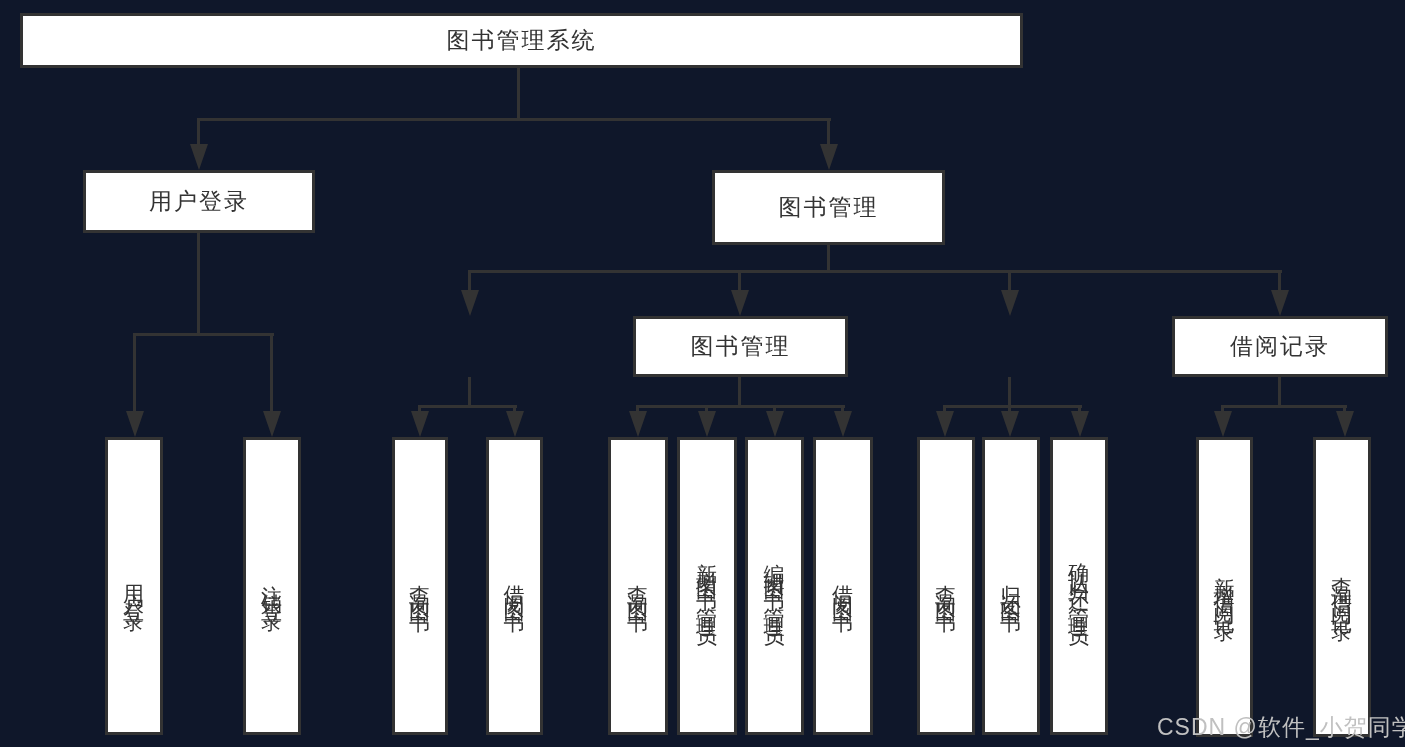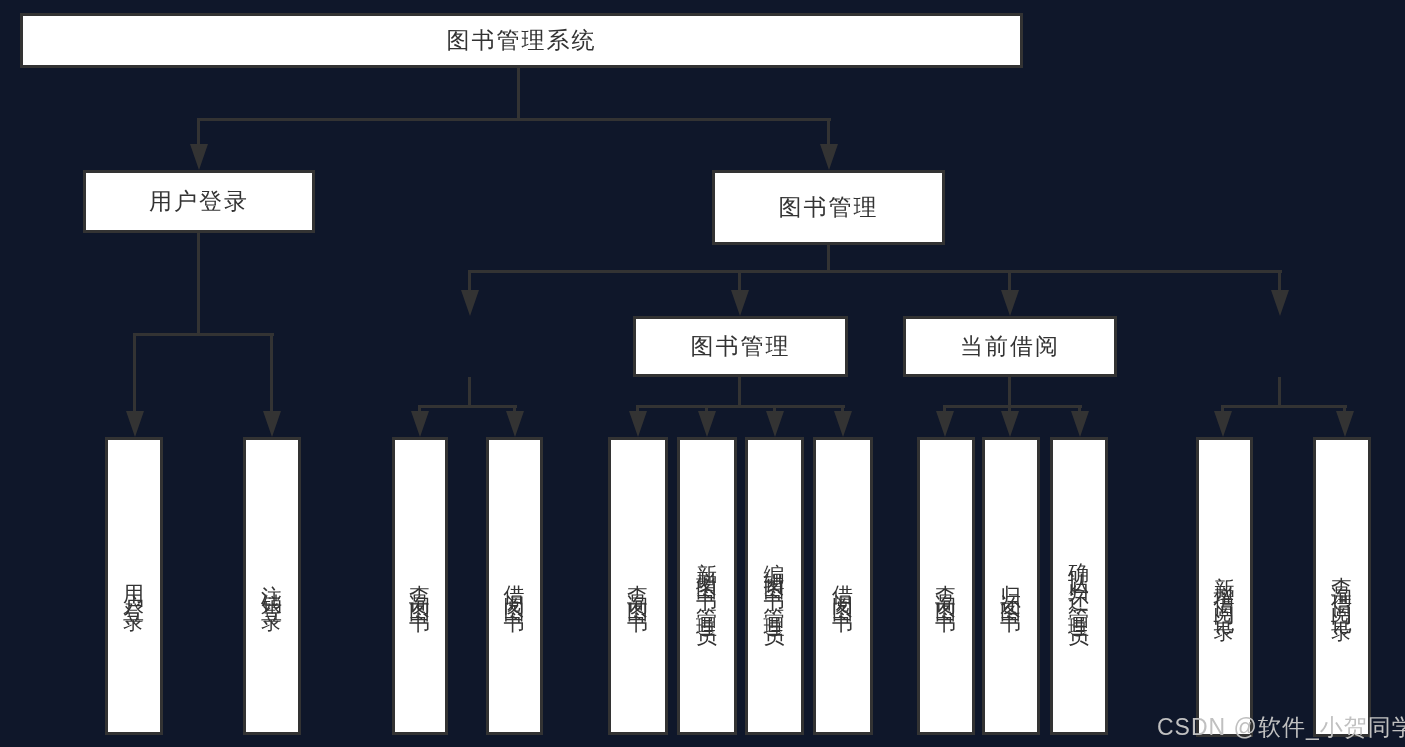--- a/index.html
+++ b/index.html
@@ -47,24 +47,24 @@
 
   <div class="node" style="left:712px;top:170px;width:233px;height:75px">
     <span>图书管理</span>
   </div>
 
 
   <div class="node" style="left:633px;top:316px;width:215px;height:61px">
     <span>图书管理</span>
   </div>
 
-  <div class="node" style="left:903px;top:316px;width:214px;height:61px">
-    <span>当前借阅</span>
+
+  <div class="node" style="left:1172px;top:316px;width:216px;height:61px">
+    <span>借阅记录</span>
   </div>
-
 
   <div class="leaf" style="left:105px;top:437px;width:58px;height:298px">
     <span>用户登录</span>
   </div>
   <div class="leaf" style="left:243px;top:437px;width:58px;height:298px">
     <span>注销登录</span>
   </div>
 
   <div class="leaf" style="left:392px;top:437px;width:56px;height:298px">
     <span>查询图书</span>

